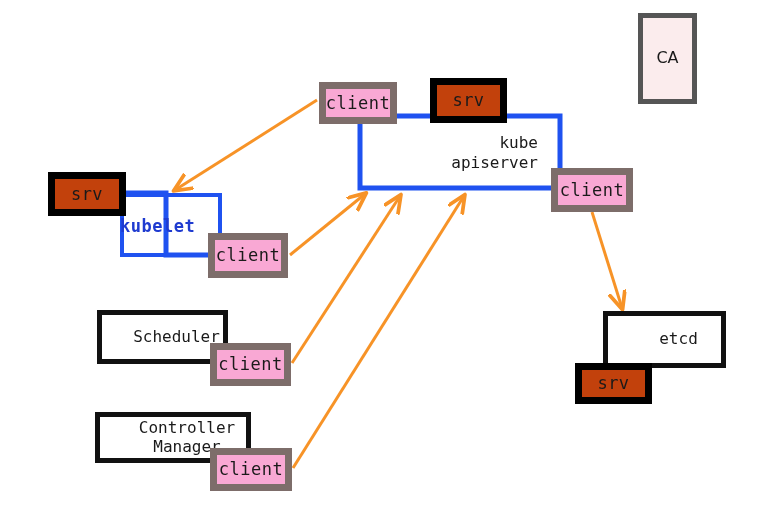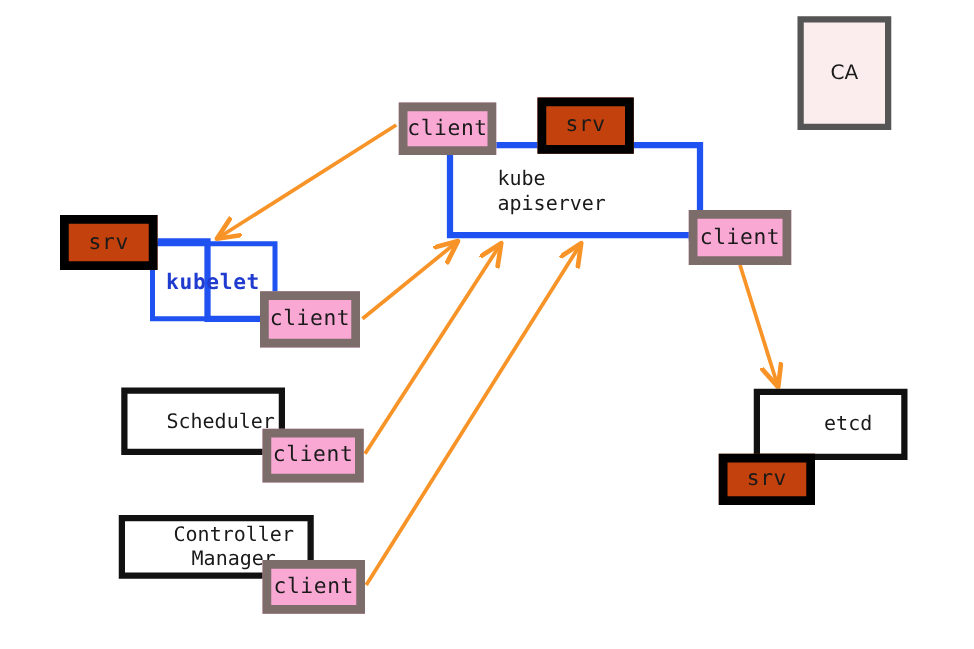--- a/index.html
+++ b/index.html
@@ -92,21 +92,21 @@
     font-weight: bold;
     letter-spacing: 0.5px;
     z-index: 5;
     white-space: nowrap;
   }
 
   .caption {
     position: absolute;
     color: #1a1a1a;
     font-size: 16px;
-    text-align: left;
+    text-align: right;
     line-height: 1.25;
     white-space: pre-line;
     z-index: 5;
   }
 </style>
 </head>
 <body>
 
 <div id="canvas">
 
@@ -143,21 +143,21 @@
       <line x1="293" y1="468" x2="464" y2="196" stroke="#f79327" stroke-width="3" marker-end="url(#arrowhead)"></line>
     </g>
 
     <g>
       <line x1="592" y1="212" x2="622" y2="308" stroke="#f79327" stroke-width="3" marker-end="url(#arrowhead)"></line>
     </g>
   </svg>
 
   <div class="group-outline" style="left:120px; top:193px; width:102px; height:64px;"></div>
 
-  <div class="group-label" style="left:106px; top:216px; width:102px; text-align:right;">kubelet</div>
+  <div class="group-label" style="left:120px; top:216px; width:102px; text-align:left;">kubelet</div>
 
   <div class="node srv-box" style="left:48px; top:172px; width:78px; height:44px;">srv</div>
 
   <div class="node client-box" style="left:208px; top:233px; width:80px; height:45px;">client</div>
 
   <div class="node client-box" style="left:319px; top:82px; width:78px; height:42px;">client</div>
 
   <div class="node srv-box" style="left:430px; top:78px; width:77px; height:45px;">srv</div>
 
   <div class="caption" style="left:398px; top:133px; width:140px;">kube
@@ -171,15 +171,15 @@
 
   <div class="node plain-box" style="left:97px; top:310px; width:131px; height:54px;">Scheduler</div>
 
   <div class="node client-box" style="left:210px; top:343px; width:81px; height:43px;">client</div>
 
   <div class="node plain-box" style="left:95px; top:412px; width:156px; height:51px;">Controller
 Manager</div>
 
   <div class="node client-box" style="left:210px; top:448px; width:82px; height:43px;">client</div>
 
-  <div class="node ca-box" style="left:638px; top:13px; width:75px; height:91px;">CA</div>
+  <div class="node ca-box" style="left:638px; top:13px; width:59px; height:91px;">CA</div>
 
 </div>
 
 </body></html>

